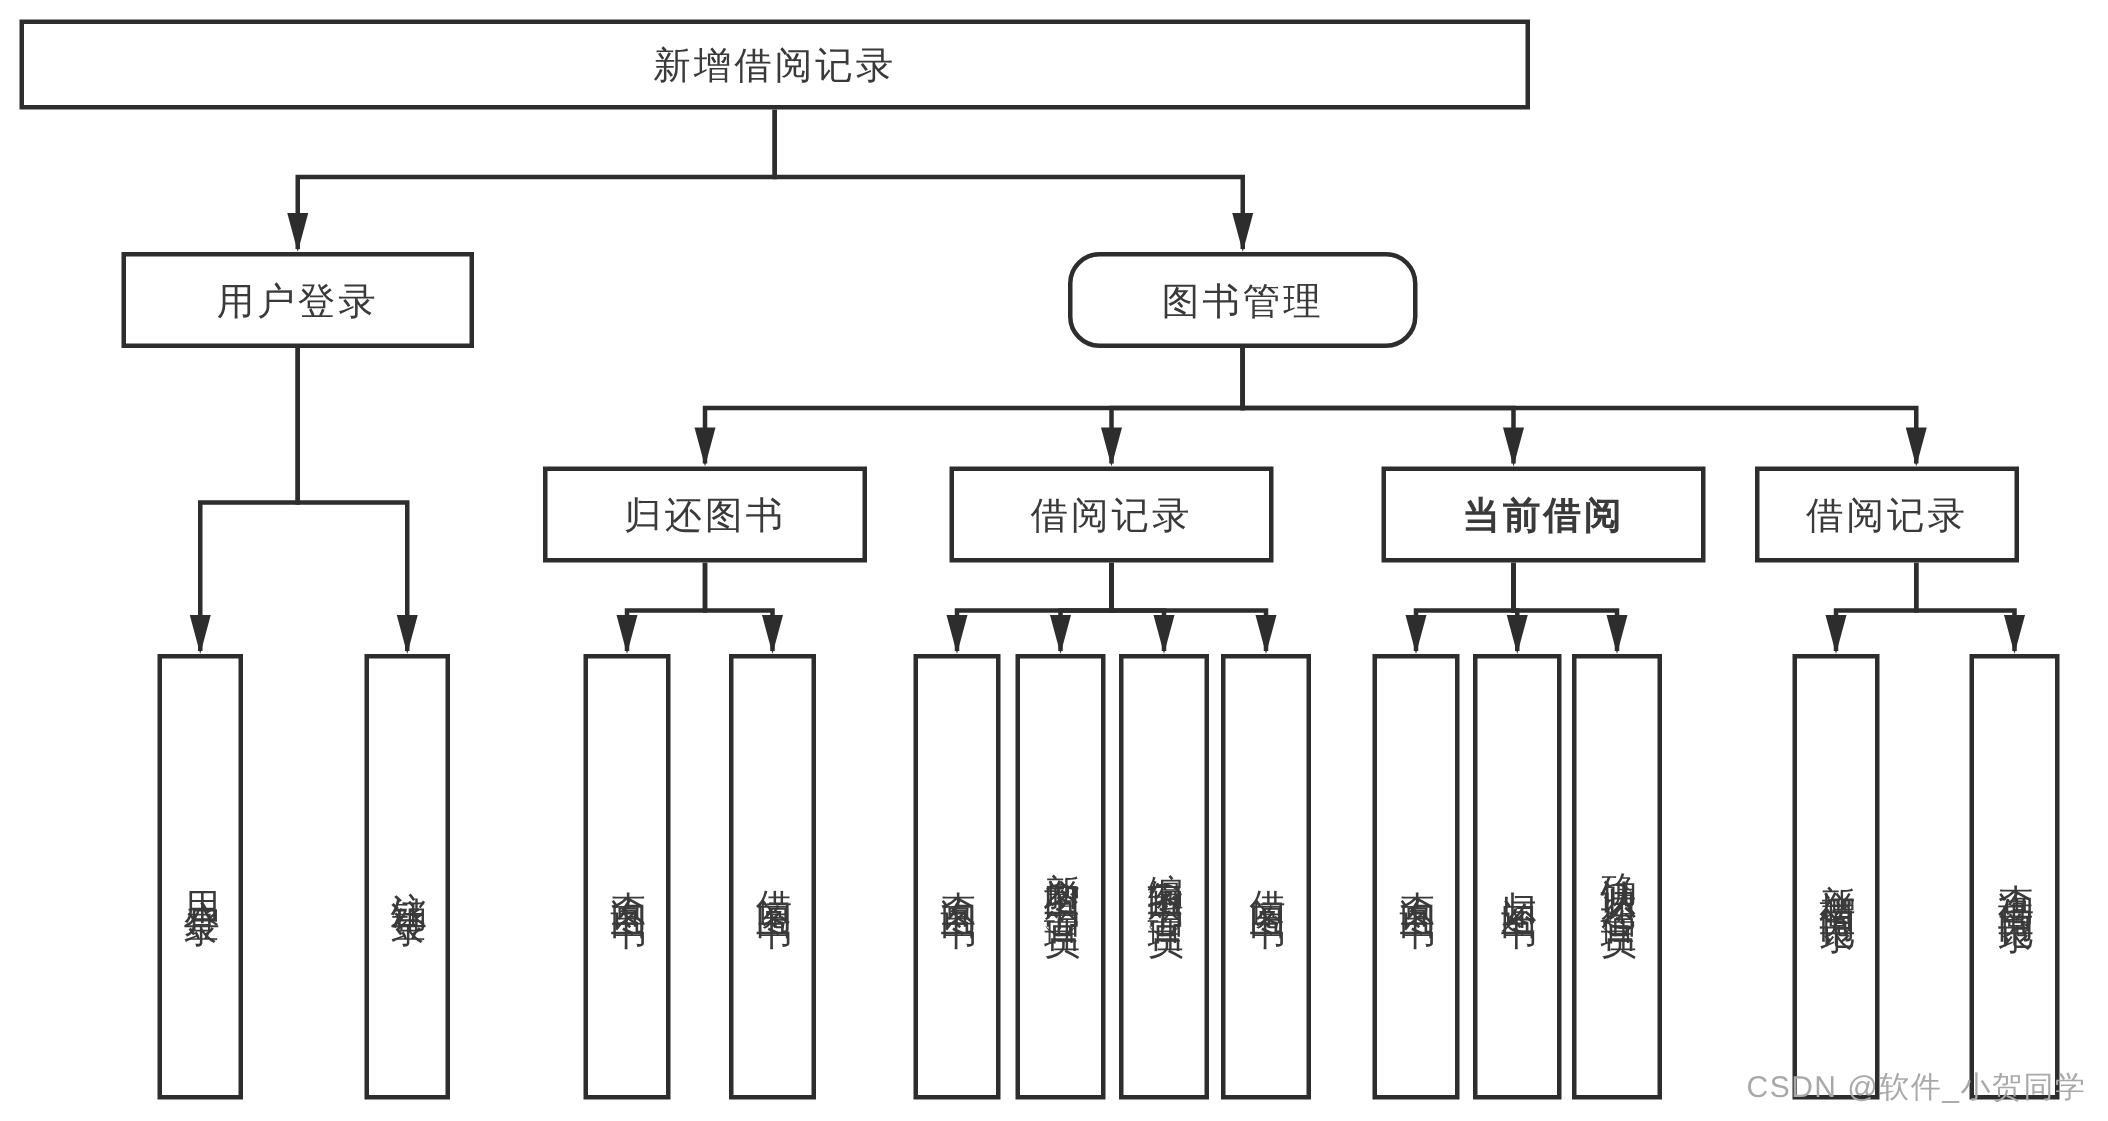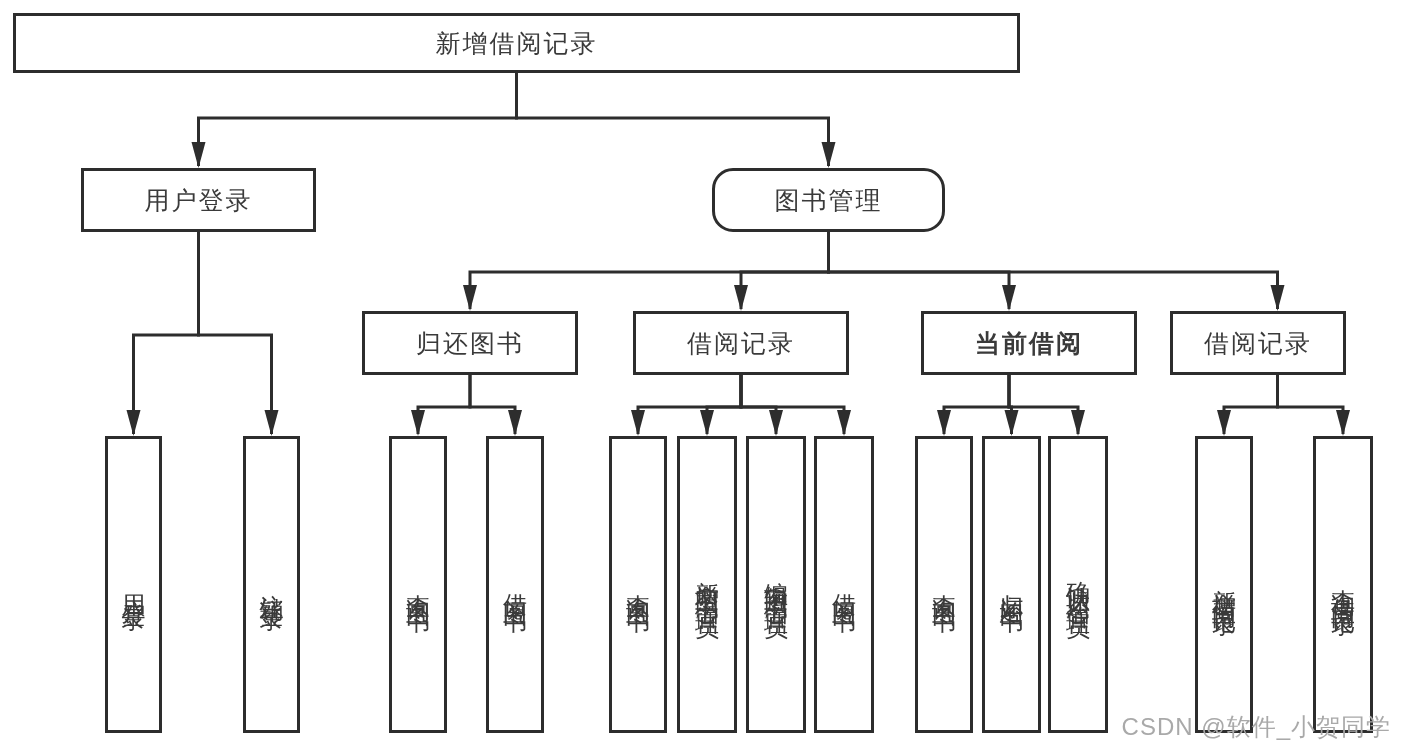--- a/index.html
+++ b/index.html
@@ -54,21 +54,21 @@
     font-size: 24px;
     letter-spacing: 5px;
     color: #3a3a3a;
     line-height: 1;
     white-space: nowrap;
   }
   #watermark {
     position: absolute;
     top: 711px;
     right: 14px;
-    font-size: 24px;
+    font-size: 20px;
     color: #a9a9a9;
     letter-spacing: 1px;
     z-index: 5;
   }
 </style>
 </head>
 <body>
 
 <div id="canvas">
 

